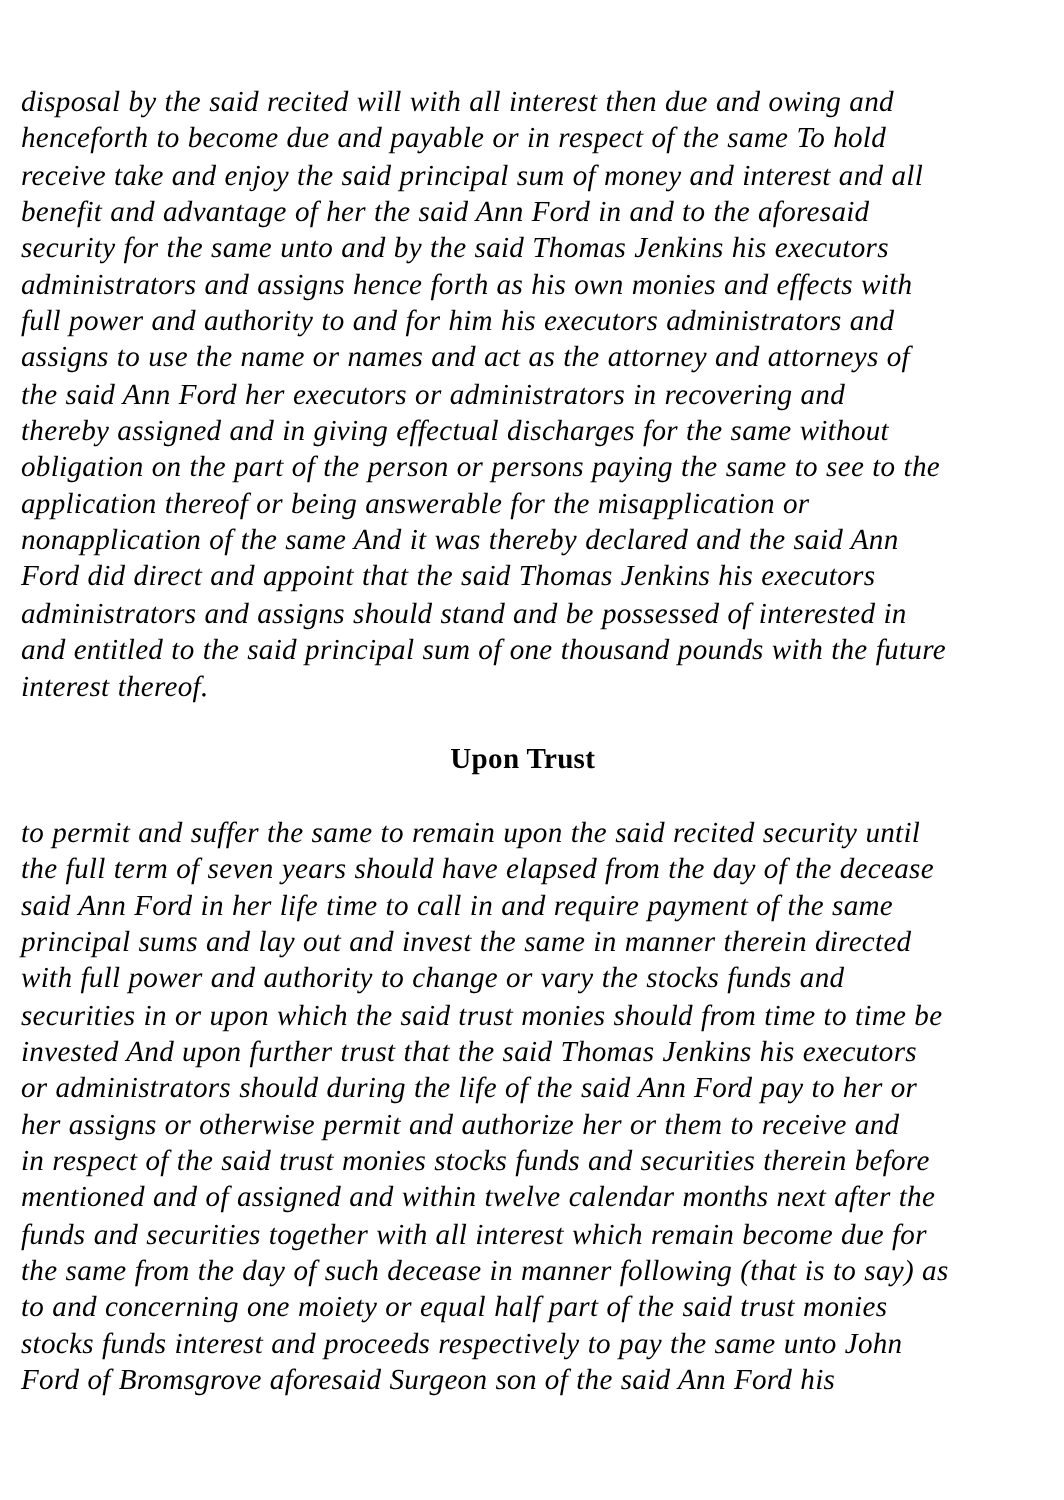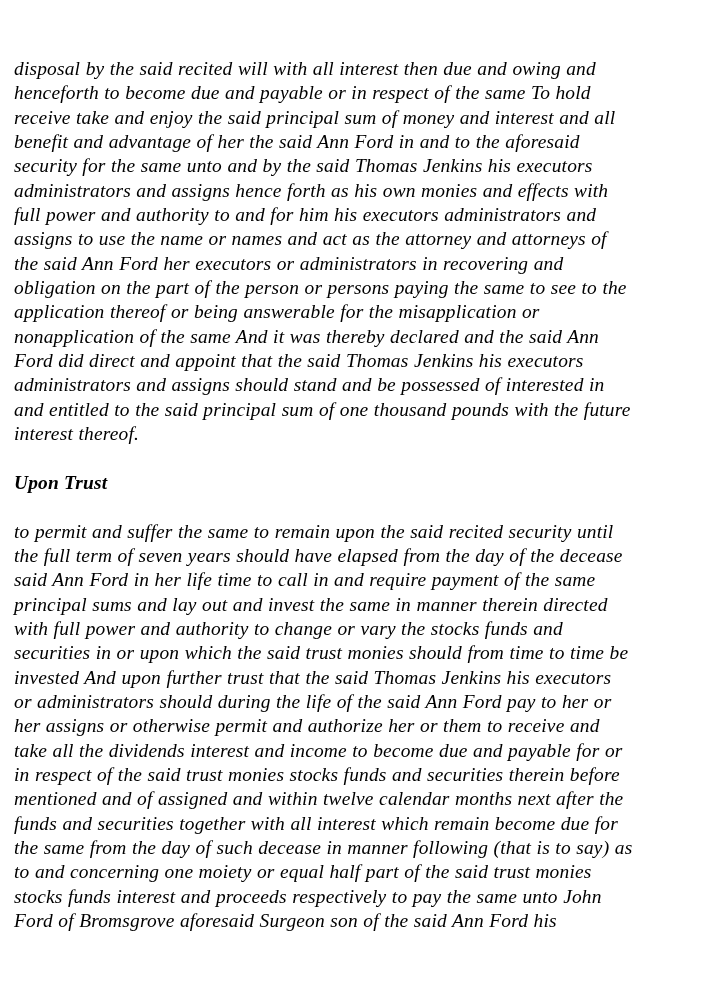--- a/index.html
+++ b/index.html
@@ -36,43 +36,43 @@
   .para .ln {
     display: block;
     white-space: nowrap;
   }
   .spacer {
     display: block;
     height: 24.35px;
   }
   .heading {
     margin: 0;
-    font-style: italic;
     font-weight: bold;
     font-size: 19.4px;
     line-height: 24.35px;
-    text-align: left;
+    text-align: center;
     letter-spacing: 0.01em;
   }
 </style>
 </head>
 <body>
 
 <div class="page">
 
   <p class="para">
     <span class="ln">disposal by the said recited will with all interest then due and owing and</span>
     <span class="ln">henceforth to become due and payable or in respect of the same To hold</span>
     <span class="ln">receive take and enjoy the said principal sum of money and interest and all</span>
     <span class="ln">benefit and advantage of her the said Ann Ford in and to the aforesaid</span>
     <span class="ln">security for the same unto and by the said Thomas Jenkins his executors</span>
     <span class="ln">administrators and assigns hence forth as his own monies and effects with</span>
     <span class="ln">full power and authority to and for him his executors administrators and</span>
     <span class="ln">assigns to use the name or names and act as the attorney and attorneys of</span>
     <span class="ln">the said Ann Ford her executors or administrators in recovering and</span>
+    <span class="ln">thereby assigned and in giving effectual discharges for the same without</span>
     <span class="ln">obligation on the part of the person or persons paying the same to see to the</span>
     <span class="ln">application thereof or being answerable for the misapplication or</span>
     <span class="ln">nonapplication of the same And it was thereby declared and the said Ann</span>
     <span class="ln">Ford did direct and appoint that the said Thomas Jenkins his executors</span>
     <span class="ln">administrators and assigns should stand and be possessed of interested in</span>
     <span class="ln">and entitled to the said principal sum of one thousand pounds with the future</span>
     <span class="ln">interest thereof.</span>
   </p>
 
   <span class="spacer"></span>
@@ -84,21 +84,20 @@
   <p class="para">
     <span class="ln">to permit and suffer the same to remain upon the said recited security until</span>
     <span class="ln">the full term of seven years should have elapsed from the day of the decease</span>
     <span class="ln">said Ann Ford in her life time to call in and require payment of the same</span>
     <span class="ln">principal sums and lay out and invest the same in manner therein directed</span>
     <span class="ln">with full power and authority to change or vary the stocks funds and</span>
     <span class="ln">securities in or upon which the said trust monies should from time to time be</span>
     <span class="ln">invested And upon further trust that the said Thomas Jenkins his executors</span>
     <span class="ln">or administrators should during the life of the said Ann Ford pay to her or</span>
     <span class="ln">her assigns or otherwise permit and authorize her or them to receive and</span>
-    <span class="ln">take all the dividends interest and income to become due and payable for or</span>
     <span class="ln">in respect of the said trust monies stocks funds and securities therein before</span>
     <span class="ln">mentioned and of assigned and within twelve calendar months next after the</span>
     <span class="ln">funds and securities together with all interest which remain become due for</span>
     <span class="ln">the same from the day of such decease in manner following (that is to say) as</span>
     <span class="ln">to and concerning one moiety or equal half part of the said trust monies</span>
     <span class="ln">stocks funds interest and proceeds respectively to pay the same unto John</span>
     <span class="ln">Ford of Bromsgrove aforesaid Surgeon son of the said Ann Ford his</span>
   </p>
 
 </div>

